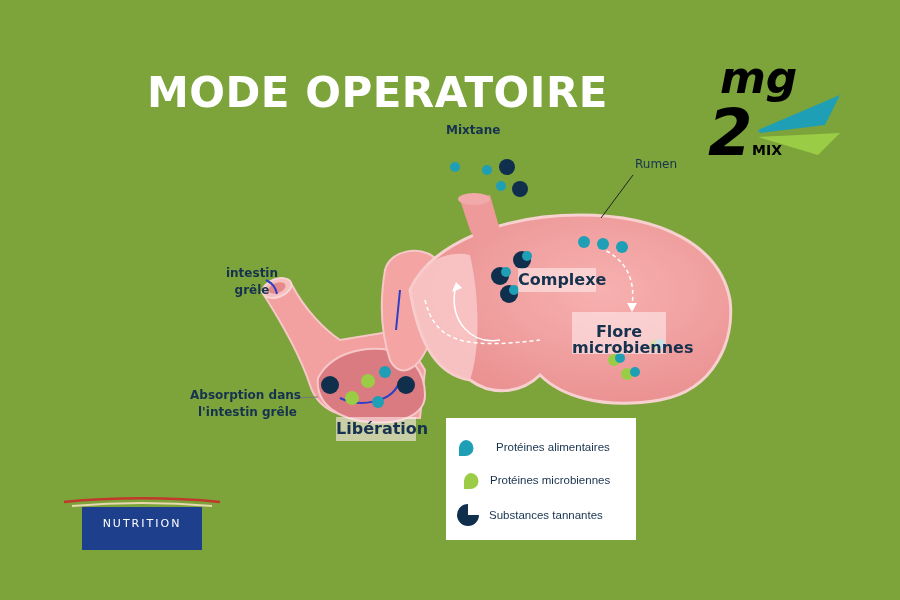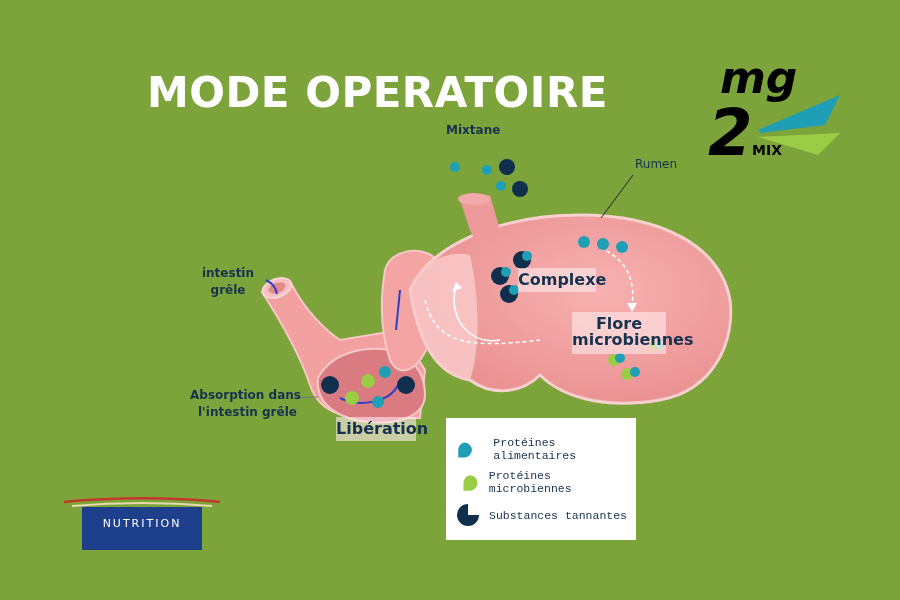--- a/index.html
+++ b/index.html
@@ -3,25 +3,25 @@
 <meta charset="utf-8">
 <style>
   * { box-sizing: border-box; margin: 0; padding: 0; }
   html, body { width: 900px; height: 600px; overflow: hidden; }
   body { background: #7ca43a; font-family: "DejaVu Sans", sans-serif; position: relative; }
   .title { position: absolute; left: 147px; top: 68px; font-family: "DejaVu Sans", sans-serif; font-weight: bold; font-size: 42px; color: #ffffff; letter-spacing: 0.5px; }
   .logo-mg { position: absolute; left: 700px; top: 55px; width: 150px; height: 110px; }
   .diagram { position: absolute; left: 0; top: 0; width: 900px; height: 600px; }
   .lbl { position: absolute; font-family: "DejaVu Sans", sans-serif; font-size: 12px; color: #16324f; }
   .lbl.bold { font-weight: bold; }
-  .lbl.center { text-align: center; }
+  .lbl.center { text-align: center; margin-left: 24px; }
   .boxlbl { position: absolute; background: rgba(255,235,235,0.6); font-weight: bold; font-size: 16px; color: #16324f; text-align: center; font-family: "DejaVu Sans", sans-serif; }
   .legend { position: absolute; left: 446px; top: 418px; width: 190px; height: 122px; background: #ffffff; }
   .legend-item { position: absolute; left: 0; display: flex; align-items: center; width: 190px; }
-  .legend-item span { font-size: 11.5px; color: #16324f; font-family: Liberation Mono, monospace; }
+  .legend-item span { font-size: 11.5px; color: #16324f; font-family: Liberation Sans, sans-serif; }
   .ab-logo { position: absolute; left: 62px; top: 432px; width: 160px; height: 110px; }
   .ab-text { position: absolute; left: 10px; font-family: "DejaVu Serif", serif; font-style: italic; font-size: 32px; color: #1c3f8a; line-height: 30px; }
   .ab-nutrition { position: absolute; left: 20px; top: 75px; width: 120px; height: 43px; background: #1d3f8c; color: #ffffff; font-family: "DejaVu Sans", sans-serif; font-size: 11px; letter-spacing: 2px; text-align: center; line-height: 33px; }
 </style>
 </head>
 <body>
 
 <div class="title">MODE OPERATOIRE</div>
 
 <div class="logo-mg">
@@ -102,21 +102,21 @@
     <circle cx="352" cy="398" r="7" fill="#9acd45"></circle>
     <circle cx="385" cy="372" r="6" fill="#1f9fb5"></circle>
     <circle cx="378" cy="402" r="6" fill="#1f9fb5"></circle>
   </svg>
 
   <div class="lbl bold" style="left:446px;top:123px;">Mixtane</div>
   <div class="lbl" style="left:635px;top:157px;">Rumen</div>
   <div class="lbl bold center" style="left:198px;top:266px;width:60px;">intestin</div>
   <div class="lbl bold center" style="left:198px;top:283px;width:60px;">grêle</div>
   <div class="boxlbl" style="left:518px;top:268px;width:78px;height:24px;line-height:24px;">Complexe</div>
-  <div class="boxlbl" style="left:572px;top:312px;width:94px;height:42px;padding-top:4px;line-height:16px;">
+  <div class="boxlbl" style="left:572px;top:312px;width:94px;height:42px;padding-top:12px;line-height:16px;">
     <div>Flore</div>
     <div>microbiennes</div>
   </div>
   <div class="lbl bold" style="left:190px;top:388px;">Absorption dans</div>
   <div class="lbl bold" style="left:198px;top:405px;">l'intestin grêle</div>
   <div class="boxlbl" style="left:336px;top:417px;width:80px;height:24px;line-height:24px;font-weight:bold;">Libération</div>
 </div>
 
 <div class="legend">
   <div class="legend-item" style="top:18px;">

